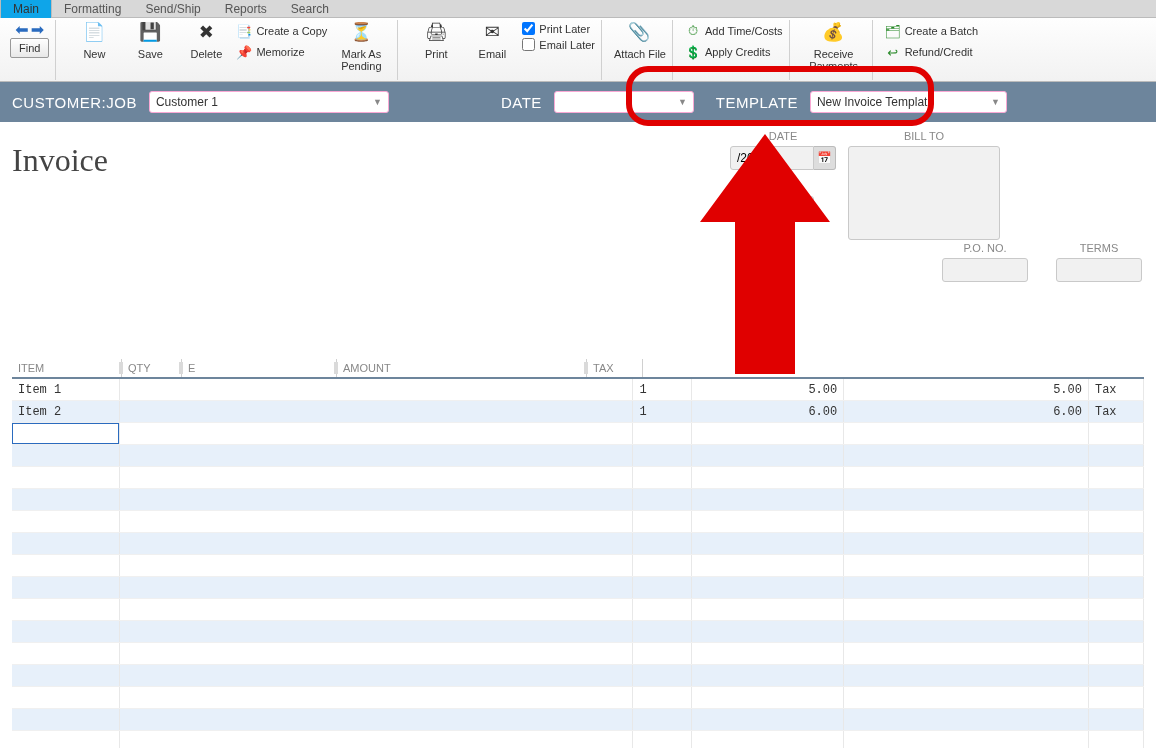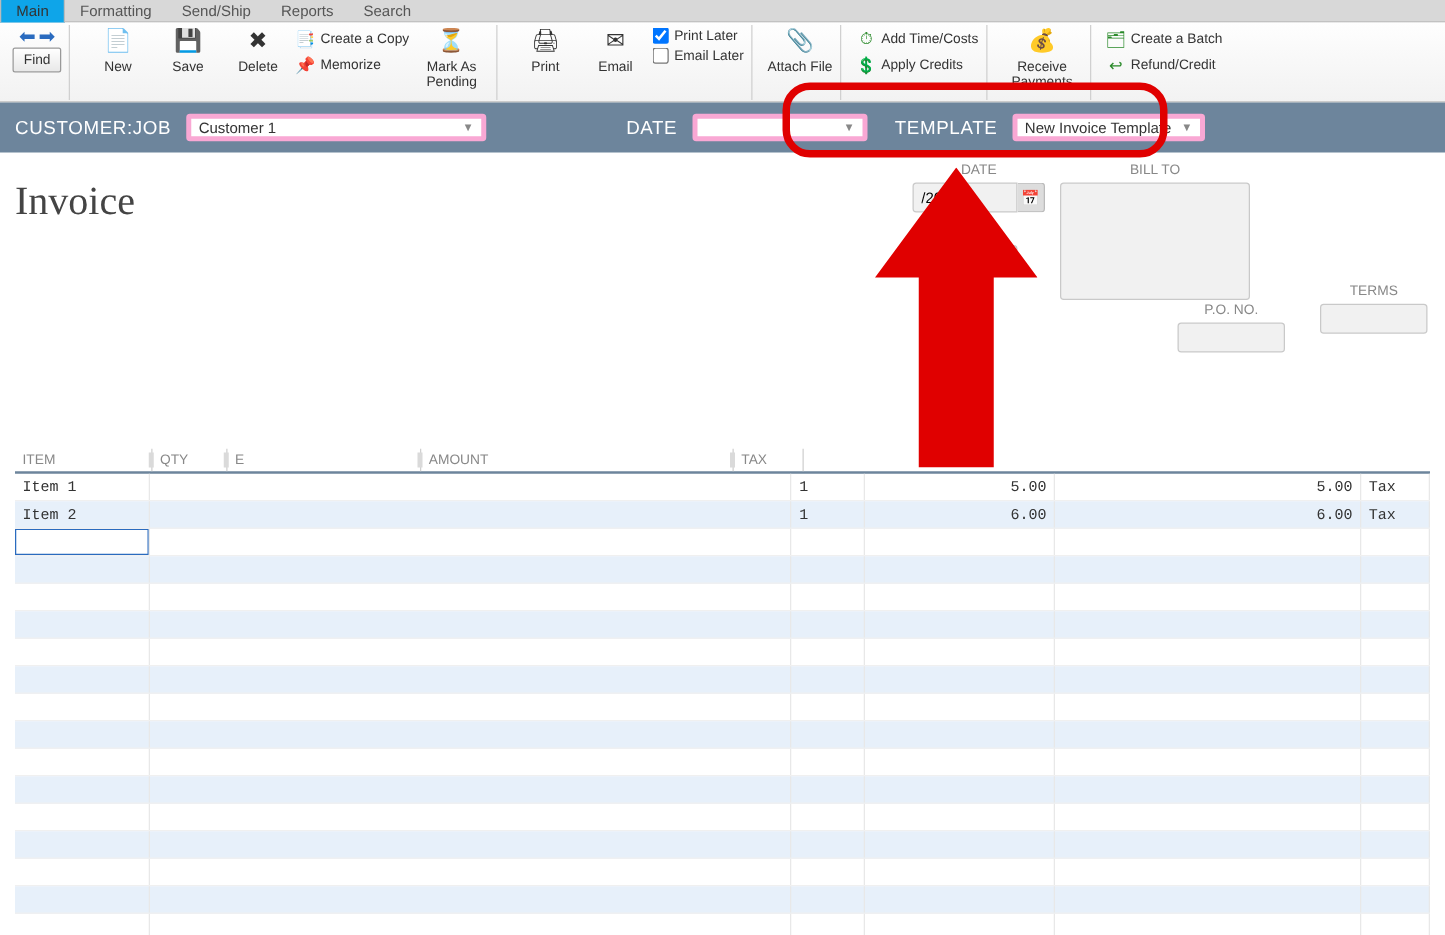--- a/index.html
+++ b/index.html
@@ -139,21 +139,21 @@
   color: #fff;
   font-size: 11px;
   position: relative;
 }
 .bluebar .lbl {
   letter-spacing: 0.5px;
   font-size: 15px;
 }
 .drop {
   background: #fff;
-  border: 4px solid #f9a8d4;
+  border: 1px solid #f9a8d4;
   border-radius: 3px;
   height: 22px;
   display: flex;
   align-items: center;
   justify-content: space-between;
   padding: 0 6px;
   color: #333;
   font-size: 12px;
   cursor: pointer;
 }
@@ -403,21 +403,21 @@
     <span class="tri">▼</span>
   </div>
 
   <span class="lbl" style="margin-left:100px">DATE</span>
   <div class="drop" style="width:140px">
     <span></span>
     <span class="tri">▼</span>
   </div>
 
   <span class="lbl" style="margin-left:10px">TEMPLATE</span>
-  <div class="drop" style="width:154px">
+  <div class="drop" style="width:197px">
     <span>New Invoice Template</span>
     <span class="tri">▼</span>
   </div>
 
   <div class="red-callout"></div>
 </div>
 
 <div class="content">
 
   <div class="title">Invoice</div>
@@ -438,21 +438,21 @@
   <div class="float-field" style="left:848px; top:8px">
     <span class="flabel">BILL TO</span>
     <div class="billto-box"></div>
   </div>
 
   <div class="float-field" style="left:942px; top:120px">
     <span class="flabel">P.O. NO.</span>
     <div class="box" style="width:86px"></div>
   </div>
 
-  <div class="float-field" style="left:1056px; top:105px">
+  <div class="float-field" style="left:1056px; top:120px">
     <span class="flabel">TERMS</span>
     <div class="box" style="width:86px"></div>
   </div>
 
   <svg class="red-arrow" viewBox="0 0 130 240">
     <polygon points="65,0 130,88 95,88 95,240 35,240 35,88 0,88" fill="#e00000"></polygon>
   </svg>
 
   <div class="table-wrap">
     <div class="thead">

